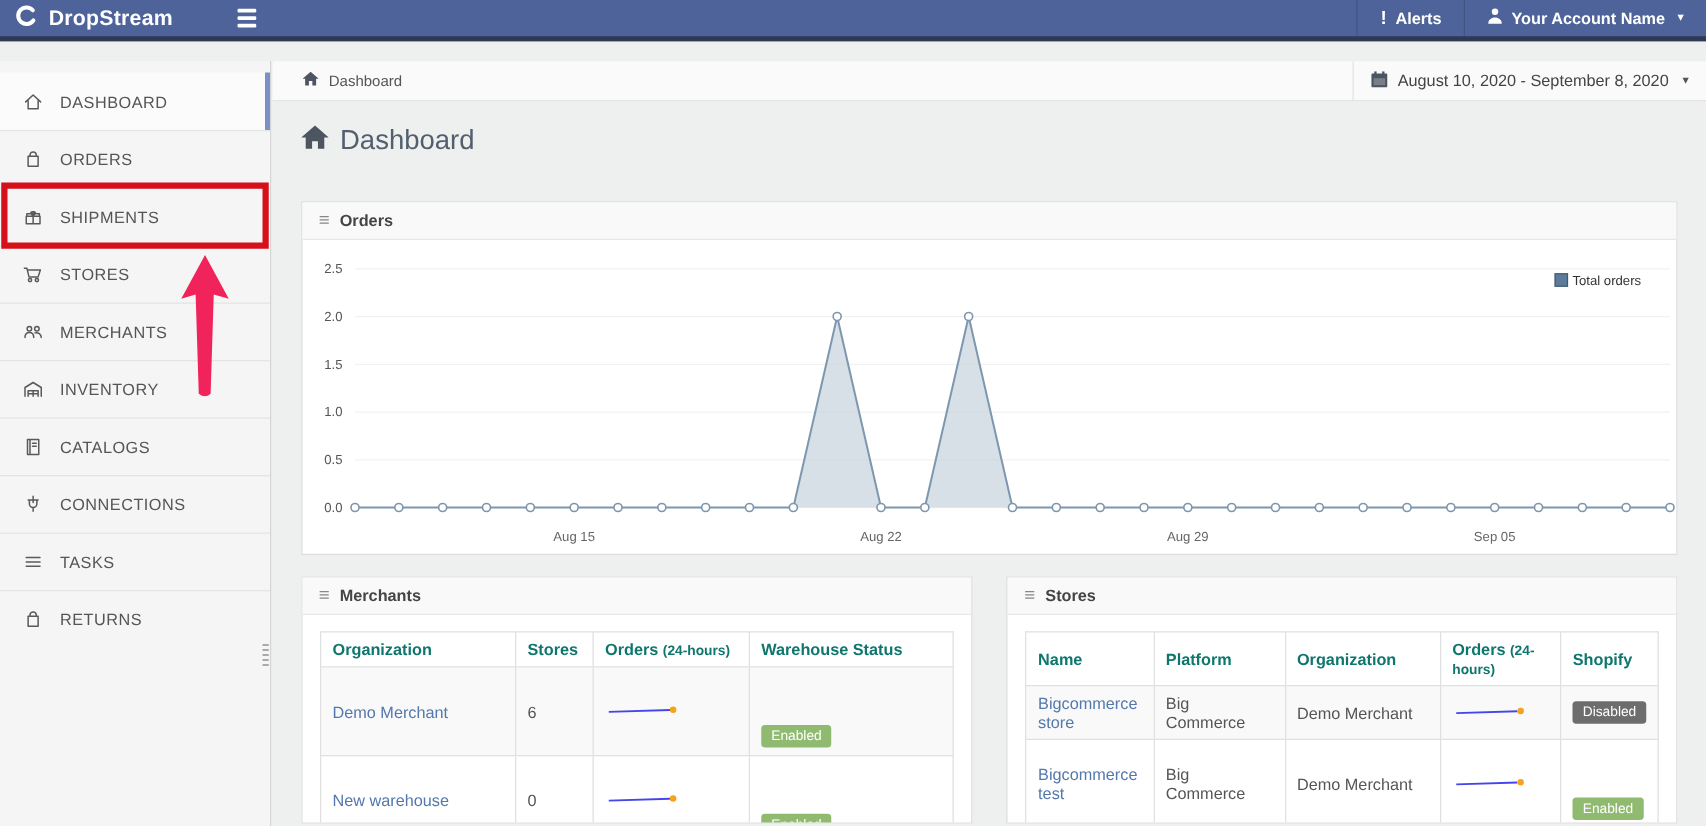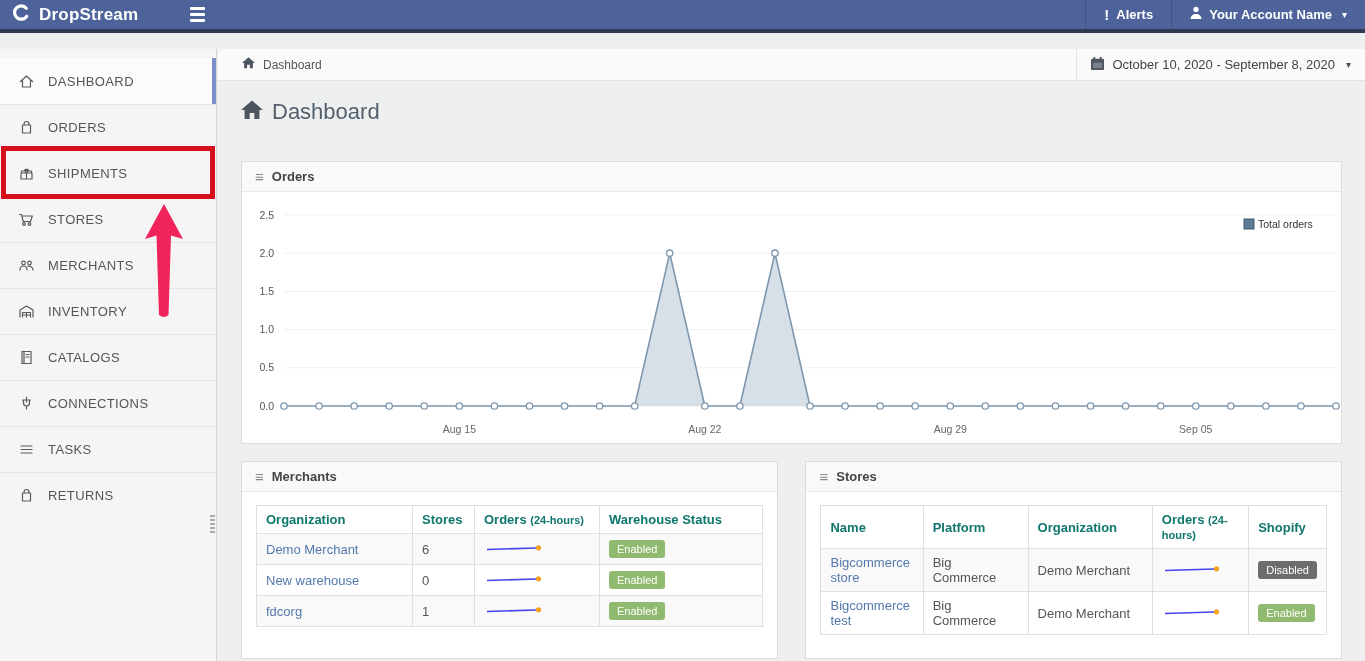--- a/index.html
+++ b/index.html
@@ -61,21 +61,21 @@
   .merchants-panel{width:547px;}
   .stores-panel{width:546px;}
   .tbl-wrap{padding:13px 14px;}
   table{border-collapse:collapse;width:100%;font-size:13px;color:#555;}
   th,td{border:1px solid #e0e0e0;text-align:left;padding:6px 9px;vertical-align:middle;}
   th{color:#0f766e;font-weight:bold;}
   th small{font-size:11px;}
   tbody tr:nth-child(odd){background:#f9f9f9;}
   a.cell-link{color:var(--link);text-decoration:none;cursor:pointer;}
   .badge{display:inline-block;color:#fff;font-size:11px;padding:3px 8px;border-radius:3px;}
-  .badge.enabled{background:var(--green);}
+  .badge.enabled{background:var(--green);margin-top:40px;}
   .badge.disabled{background:var(--gray-badge);}
   
   .chart-wrap text{font-family:"Liberation Sans","DejaVu Sans",sans-serif;}
   
   .anno-box{position:absolute;left:1px;top:146px;width:214px;height:53px;border:5px solid var(--anno-red);z-index:40;pointer-events:none;}
   .anno-arrow{position:absolute;left:142px;top:203px;z-index:40;pointer-events:none;}
 </style>
 </head>
 <body>
 
@@ -213,21 +213,21 @@
     </div>
     <div class="daterange">
       <span>
         <svg width="13" height="13" viewBox="0 0 14 14">
             <rect x="0" y="2" width="14" height="12" rx="1" fill="#4c5560"></rect>
             <rect x="2.6" y="0" width="2" height="3.4" fill="#4c5560"></rect>
             <rect x="9.4" y="0" width="2" height="3.4" fill="#4c5560"></rect>
             <rect x="2" y="6" width="10" height="6" fill="#fff" opacity=".25"></rect>
           </svg>
       </span>
-      <span>October 10, 2020 - September 8, 2020</span>
+      <span>August 10, 2020 - September 8, 2020</span>
       <span class="caret" style="color:#555">▾</span>
     </div>
   </div>
 
   <div class="content">
     <div class="page-title">
       <span class="title-ico">
         <svg width="22" height="20" viewBox="0 0 16 14">
             <path d="M8 0 L16 7 h-2.6 v6.6 H9.7 V9.2 H6.3 v4.4 H2.6 V7 H0 Z"></path>
           </svg>

